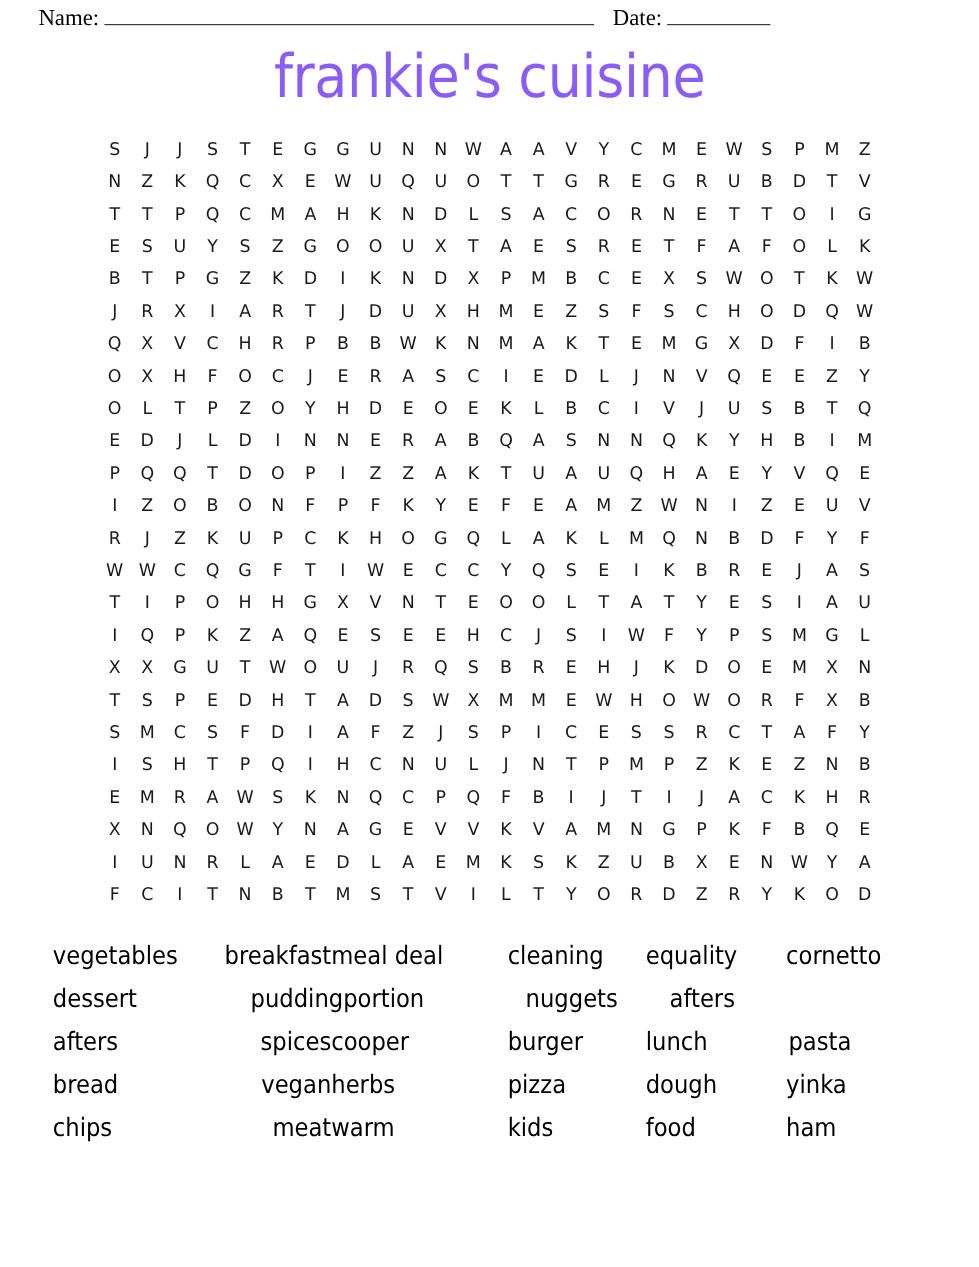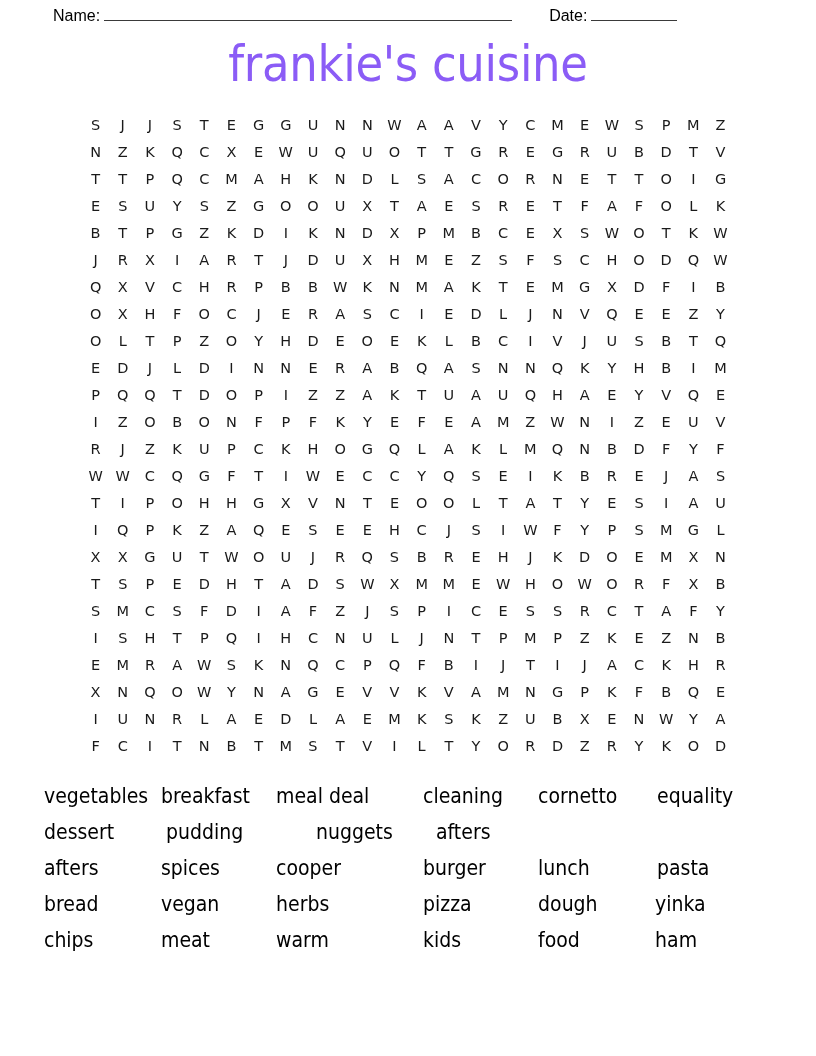--- a/index.html
+++ b/index.html
@@ -29,24 +29,23 @@
     padding: 0 32px;
     box-sizing: border-box;
     font-size: 17px;
   }
   .field {
     display: flex;
     align-items: baseline;
     white-space: nowrap;
   }
   .field-label {
-    font-family: Liberation Sans, sans-serif;
-    font-size: 16px;
+    font-family: Liberation Serif, serif;
+    font-size: 19px;
     line-height: 1;
-    margin-left: 21px;
   }
   .rule {
     display: inline-block;
     border-bottom: 1px solid #3a3a3a;
     height: 13px;
     margin-left: 4px;
   }
   .rule-name { width: 408px; }
   .rule-date { width: 86px; }
   .field-name { margin-right: 16px; }
@@ -101,21 +100,21 @@
   }
   .word {
     font-family: "DejaVu Sans Condensed", "DejaVu Sans", sans-serif;
     font-stretch: condensed;
     font-size: 21px;
     line-height: 36px;
     color: #000000;
     white-space: nowrap;
   }
   .word-col-0 { width: 122px; }
-  .word-col-1 { width: 120px; }
+  .word-col-1 { width: 120px; text-align: right; }
   .word-col-2 { width: 122px; }
   .word-col-3 { width: 120px; margin-left: 30px; }
   .word-col-4 { width: 122px; }
   .word-col-5 { width: 124px; }
 </style>
 </head>
 <body>
 
 <div class="header">
   <span class="field field-name">
@@ -756,26 +755,27 @@
       <span class="cell">D</span>
     </div>
   </div>
 
 <div class="wordlist">
     <div class="word-row">
       <span class="word word-col-0">vegetables</span>
       <span class="word word-col-1">breakfast</span>
       <span class="word word-col-2">meal deal</span>
       <span class="word word-col-3">cleaning</span>
+      <span class="word word-col-4">equality</span>
       <span class="word word-col-5">cornetto</span>
-      <span class="word word-col-4">equality</span>
     </div>
     <div class="word-row">
       <span class="word word-col-0">dessert</span>
       <span class="word word-col-1">pudding</span>
+      <span class="word word-col-2">portion</span>
       <span class="word word-col-3">nuggets</span>
       <span class="word word-col-4">afters</span>
     </div>
     <div class="word-row">
       <span class="word word-col-0">afters</span>
       <span class="word word-col-1">spices</span>
       <span class="word word-col-2">cooper</span>
       <span class="word word-col-3">burger</span>
       <span class="word word-col-5">lunch</span>
       <span class="word word-col-4">pasta</span>

